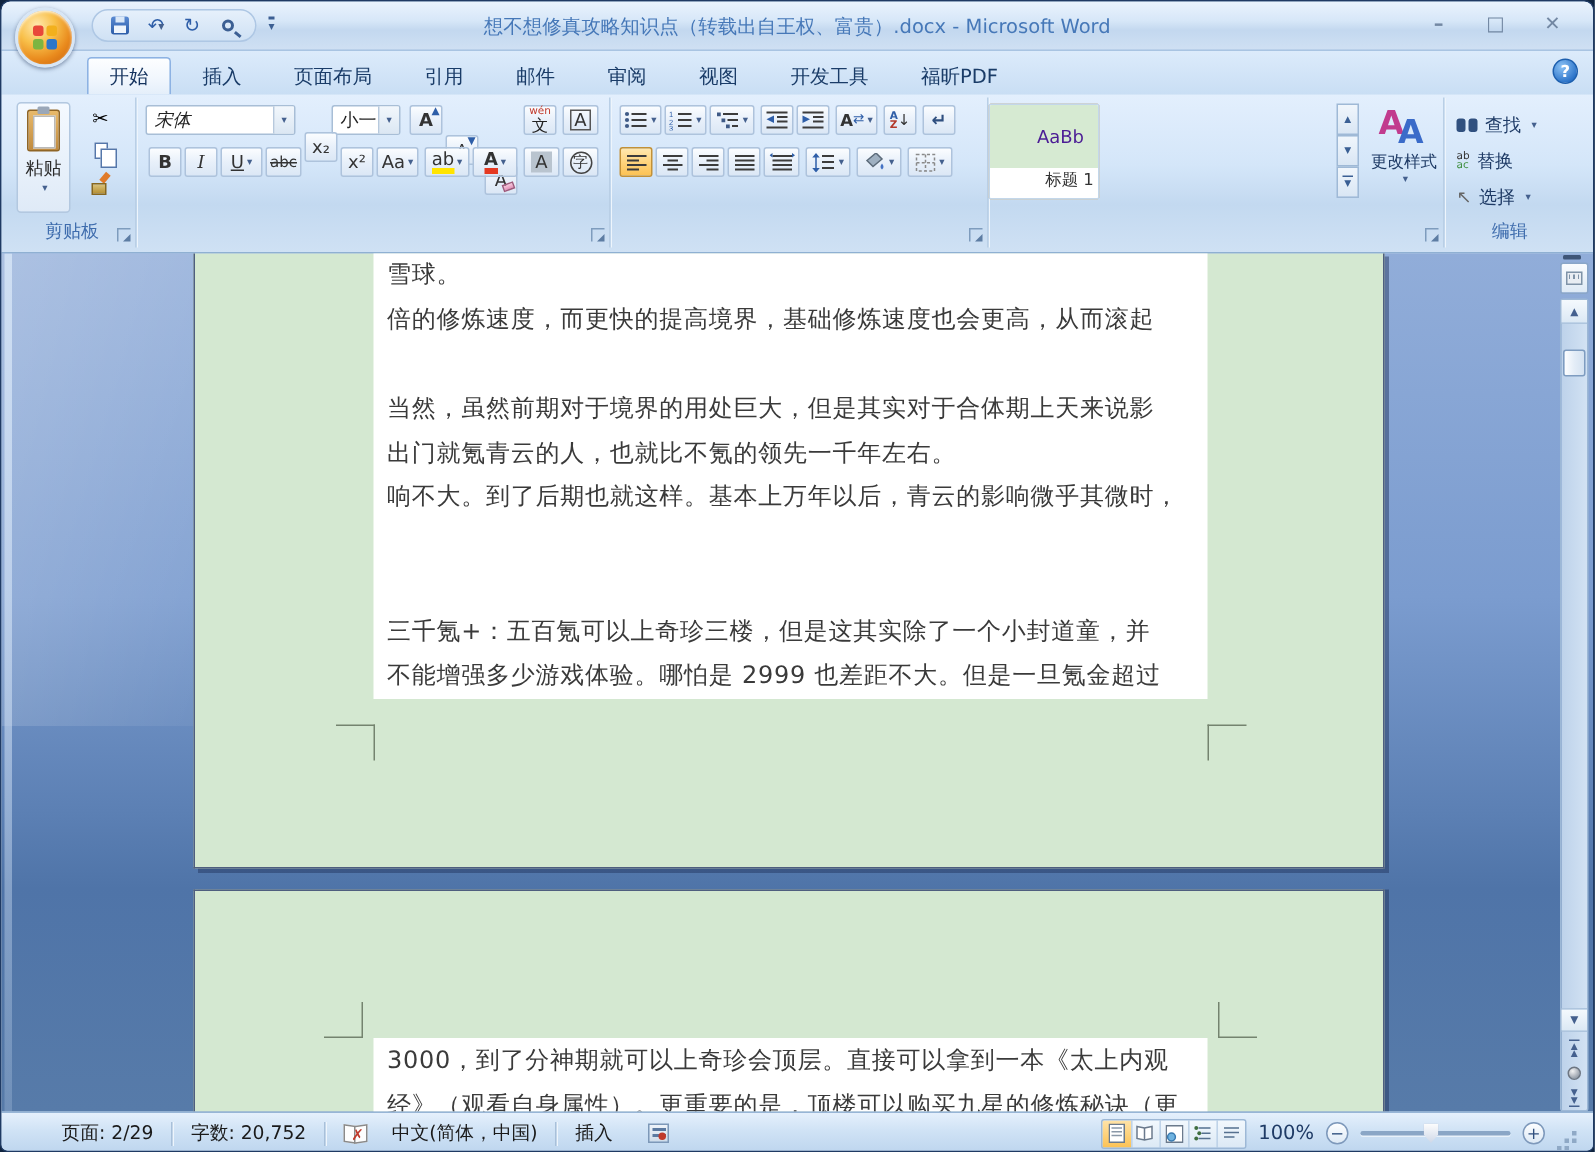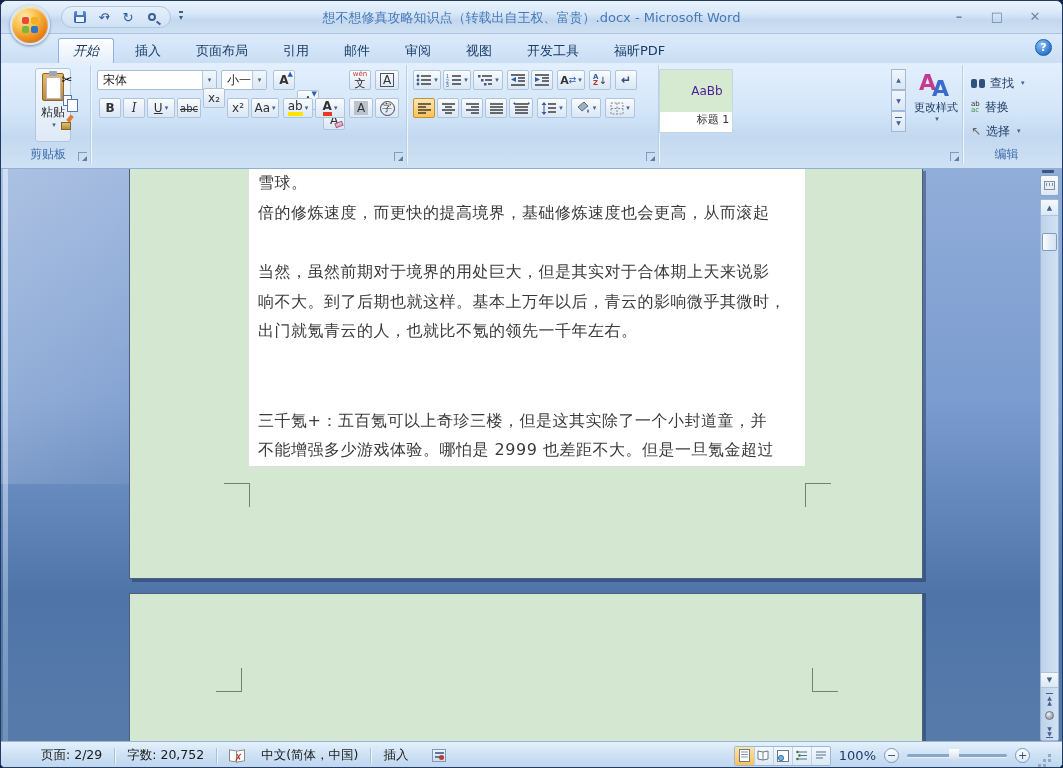--- a/index.html
+++ b/index.html
@@ -32,42 +32,42 @@
   .title-text { position:absolute; left:0; right:0; top:8px; text-align:center; font-size:13px; color:#4678b8; }
   .winbtns { position:absolute; right:14px; top:6px; display:flex; gap:12px; }
   .winbtn { width:26px; height:18px; display:flex; align-items:center; justify-content:center;
     color:#7388a3; font-size:13px; font-weight:bold; }
 
   
   .tabrow { position:absolute; left:0; top:33px; width:100%; height:29px;
     background:linear-gradient(#dcebfb,#c9def4); }
   .tabs { position:absolute; left:57px; bottom:0; display:flex; gap:7px; height:25px; }
   .tab { height:25px; padding:0 14px; display:flex; align-items:center; font-size:13px; color:#1a3c68; border-radius:3px 3px 0 0; }
-  .tab.active { background:linear-gradient(#fdfeff,#f0f6fd 60%, #e4eefa); border:1px solid #8db2e3; border-bottom:none; color:#15335e;font-style:italic; }
+  .tab.active { background:linear-gradient(#fdfeff,#f0f6fd 60%, #e4eefa); border:1px solid #8db2e3; border-bottom:none; color:#15335e; }
   .helpbtn { position:absolute; right:10px; top:5px; width:17px; height:17px; border-radius:50%;
     background:radial-gradient(circle at 35% 30%, #8cc2f5, #2a72c8 75%); color:#fff; font-size:11px; font-weight:bold;
     display:flex; align-items:center; justify-content:center; border:1px solid #1d5fae; }
 
   
   .ribbon { position:absolute; left:0; top:62px; width:100%; height:106px;
     background:linear-gradient(#e3effd 0%, #d4e6f9 45%, #c3d9f0 70%, #cfe1f4 100%);
     border-bottom:1px solid #8fb0d2; display:flex; padding:2px 0 0 5px; }
   .group { position:relative; height:100px; flex:none; }
   .group + .group { border-left:1px solid #b9cfe6; box-shadow:inset 1px 0 0 #eef5fc; }
   .glabel { position:absolute; bottom:2px; left:0; right:0; text-align:center; font-size:12px; color:#3e6cad; }
   .launcher { position:absolute; bottom:4px; right:3px; width:9px; height:9px; border-left:1px solid #7e9cbd; border-top:1px solid #7e9cbd; }
   .launcher::after { content:""; position:absolute; right:0; bottom:0; border-left:5px solid transparent; border-bottom:5px solid #5d7da3; }
   .rbtn { position:absolute; height:20px; border:1px solid #aec3dc; border-radius:2px;
     background:linear-gradient(#fbfdff,#e8f0fa 50%, #dbe7f5); display:flex; align-items:center; justify-content:center;
     font-size:12px; color:#333; }
   .caret { font-size:7px; color:#44608e; margin-left:2px; }
 
   
   .paste-big { position:absolute; left:5px; top:3px; width:36px; height:74px; border:1px solid #b3c8e0; border-radius:3px;
-    display:flex; flex-direction:column; align-items:center; background:linear-gradient(#f4f9ff,#dfeaf7);margin-left:24px; }
+    display:flex; flex-direction:column; align-items:center; background:linear-gradient(#f4f9ff,#dfeaf7); }
   .clipicon { margin-top:4px; width:22px; height:28px; background:linear-gradient(#e8b96a,#c08a3e); border:1px solid #8f6526; border-radius:2px; position:relative; }
   .clipicon::before { content:""; position:absolute; left:6px; top:-3px; width:8px; height:5px; background:#9aa7b8; border-radius:1px; }
   .clipicon::after { content:""; position:absolute; left:3px; top:3px; width:13px; height:20px; background:#fff; border:1px solid #b9b9b9; }
   .paste-label { font-size:12px; color:#2c2c2c; margin-top:3px; }
   .clip-col { position:absolute; left:48px; top:4px; width:28px; }
   .clip-col .mini { width:26px; height:21px; display:flex; align-items:center; justify-content:center; font-size:13px; }
   .copyicon { width:9px; height:11px; background:#fff; border:1px solid #5577aa; position:relative; }
   .copyicon::after { content:""; position:absolute; left:3px; top:3px; width:9px; height:11px; background:#fff; border:1px solid #5577aa; }
   .brushicon { width:14px; height:14px; position:relative; }
   .brushicon::before { content:""; position:absolute; left:8px; top:0; width:4px; height:7px; background:#e07b2a; transform:rotate(40deg); }
@@ -252,21 +252,21 @@
           </div>
         <div class="mini">
             <span class="brushicon"></span>
           </div>
       </div>
       <div class="glabel">剪贴板</div>
       <div class="launcher"></div>
     </div>
 
     <div class="group" style="width:316px;">
-      <div class="combo" style="left:6px; top:5px; width:120px;">
+      <div class="combo" style="left:6px; top:5px; width:100px;font-style:italic;">
         <span>宋体</span>
         <span class="dd">▾</span>
       </div>
       <div class="combo" style="left:130px; top:5px; width:46px;">
         <span>小一</span>
         <span class="dd">▾</span>
       </div>
       <div class="rbtn fx" style="left:182px; top:5px; width:22px;">
           <b>A</b>
           <span class="supmark">▲</span>
@@ -555,34 +555,39 @@
     <div class="sheen"></div>
     <div class="frame-left"></div>
 
     <div class="page page1">
       <div class="textblock tb1">
 
       <div class="docline">雪球。</div>
           <div class="docline">倍的修炼速度，而更快的提高境界，基础修炼速度也会更高，从而滚起</div>
           <div class="docline">&nbsp;</div>
           <div class="docline">当然，虽然前期对于境界的用处巨大，但是其实对于合体期上天来说影</div>
+          <div class="docline">出门就氪青云的人，也就比不氪的领先一千年左右。</div>
           <div class="docline">响不大。到了后期也就这样。基本上万年以后，青云的影响微乎其微时，</div>
-          <div class="docline">出门就氪青云的人，也就比不氪的领先一千年左右。</div>
           <div class="docline">&nbsp;</div>
           <div class="docline">&nbsp;</div>
           <div class="docline">三千氪+：五百氪可以上奇珍三楼，但是这其实除了一个小封道童，并</div>
           <div class="docline">不能增强多少游戏体验。哪怕是 2999 也差距不大。但是一旦氪金超过</div>
         </div>
       <div class="cropmark cm-bl"></div>
       <div class="cropmark cm-br"></div>
     </div>
 
     <div class="page page2">
       <div class="cropmark cm-tl"></div>
       <div class="cropmark cm-tr"></div>
+      <div class="textblock tb2">
+
+      <div class="docline">3000，到了分神期就可以上奇珍会顶层。直接可以拿到一本《太上内观</div>
+          <div class="docline">经》（观看自身属性）。更重要的是，顶楼可以购买九星的修炼秘诀（更</div>
+        </div>
     </div>
 
     <div class="split-dash"></div>
     <div class="rulerbtn">
         <span class="ric"></span>
       </div>
     <div class="vscroll">
       <div class="varrow va-up">▲</div>
       <div class="vthumb"></div>
       <div class="varrow va-down">▼</div>

